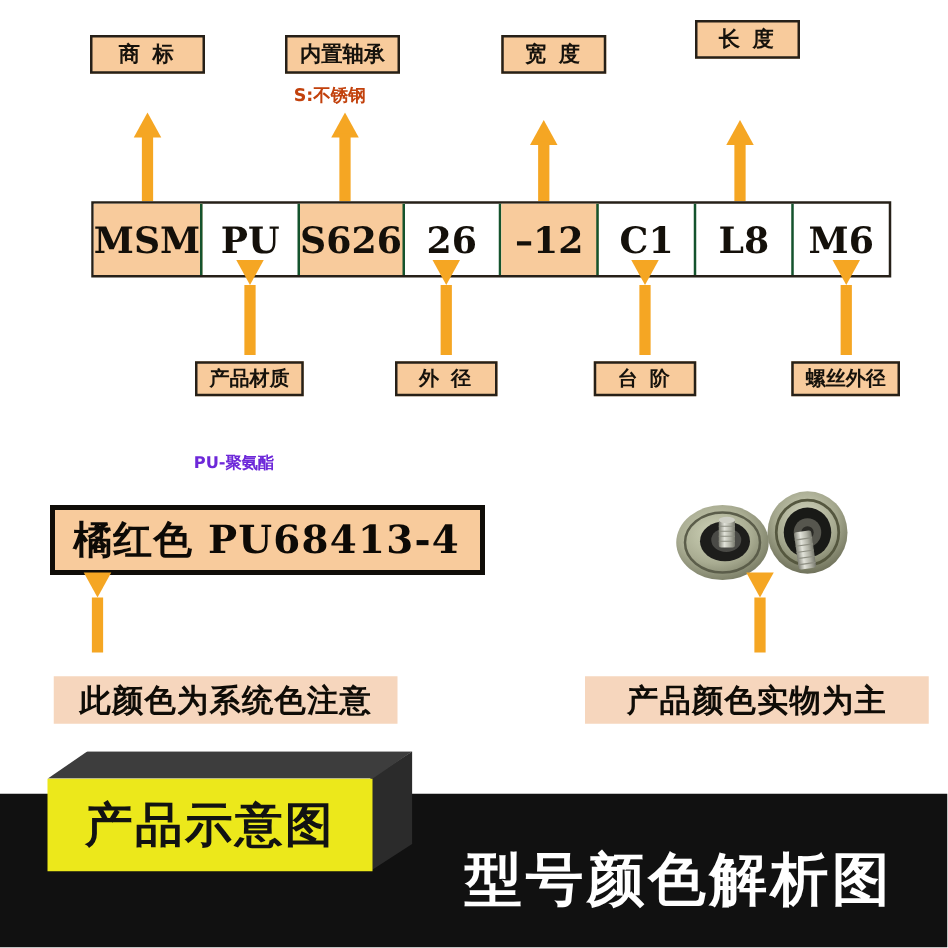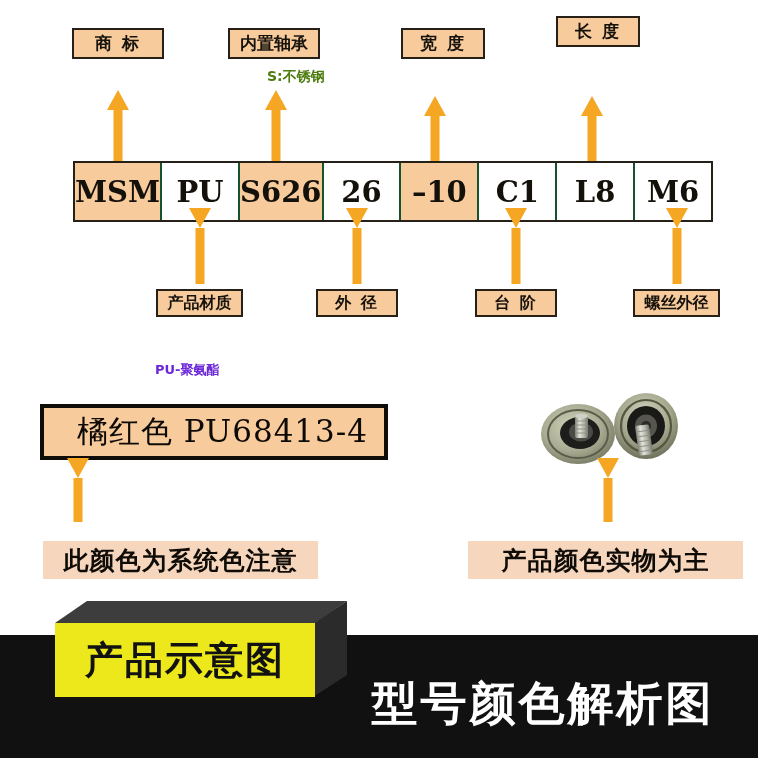--- a/index.html
+++ b/index.html
@@ -114,43 +114,42 @@
     letter-spacing: 0px;
     white-space: nowrap;
   }
   #ss-note {
     position: absolute;
     left: 235px;
     top: 68px;
     font-family: "DejaVu Sans", "Liberation Sans", sans-serif;
     font-weight: bold;
     font-size: 14px;
-    color: #4d7c0f;
-    white-space: nowrap;
-    margin-left: 32px;
+    color: #c2410c;
+    white-space: nowrap;
   }
 
   
   #color-banner {
     position: absolute;
     left: 40px;
     top: 404px;
     width: 348px;
     height: 56px;
     background: #f8cb9c;
     border: 4px solid #100d08;
     box-sizing: border-box;
     display: flex;
     align-items: center;
     justify-content: flex-end;
     padding-right: 16px;
   }
   #color-banner .txt {
     font-family: "DejaVu Serif", "Liberation Serif", serif;
-    font-weight: normal;
+    font-weight: bold;
     font-size: 31px;
     color: #0d0a06;
     white-space: nowrap;
     letter-spacing: 1px;
   }
 
   
   .peachbar {
     position: absolute;
     background: #f6d6bd;
@@ -213,21 +212,20 @@
     letter-spacing: 3px;
   }
 
   
   #yellow-box {
     position: absolute;
     left: 38px;
     top: 601px;
     width: 292px;
     height: 96px;
-    margin-left: 17px;
   }
   #yellow-top {
     position: absolute;
     left: 0; top: 0;
     width: 292px;
     height: 22px;
     background: #3d3d3d;
     clip-path: polygon(32px 0, 292px 0, 260px 22px, 0 22px);
   }
   #yellow-right {
@@ -296,21 +294,21 @@
   <div class="arrow up" style="left:592px; top:96px;">
     <div class="head"></div>
     <div class="shaft" style="height:62px;"></div>
   </div>
 
   <div id="code-strip">
     <div class="code-cell hl">MSM</div>
     <div class="code-cell">PU</div>
     <div class="code-cell hl">S626</div>
     <div class="code-cell">26</div>
-    <div class="code-cell hl">–10</div>
+    <div class="code-cell hl">–12</div>
     <div class="code-cell">C1</div>
     <div class="code-cell">L8</div>
     <div class="code-cell">M6</div>
   </div>
 
   <div class="arrow down" style="left:200px; top:228px;">
     <div class="shaft" style="height:56px;"></div>
     <div class="head"></div>
   </div>
   <div class="arrow down" style="left:357px; top:228px;">

